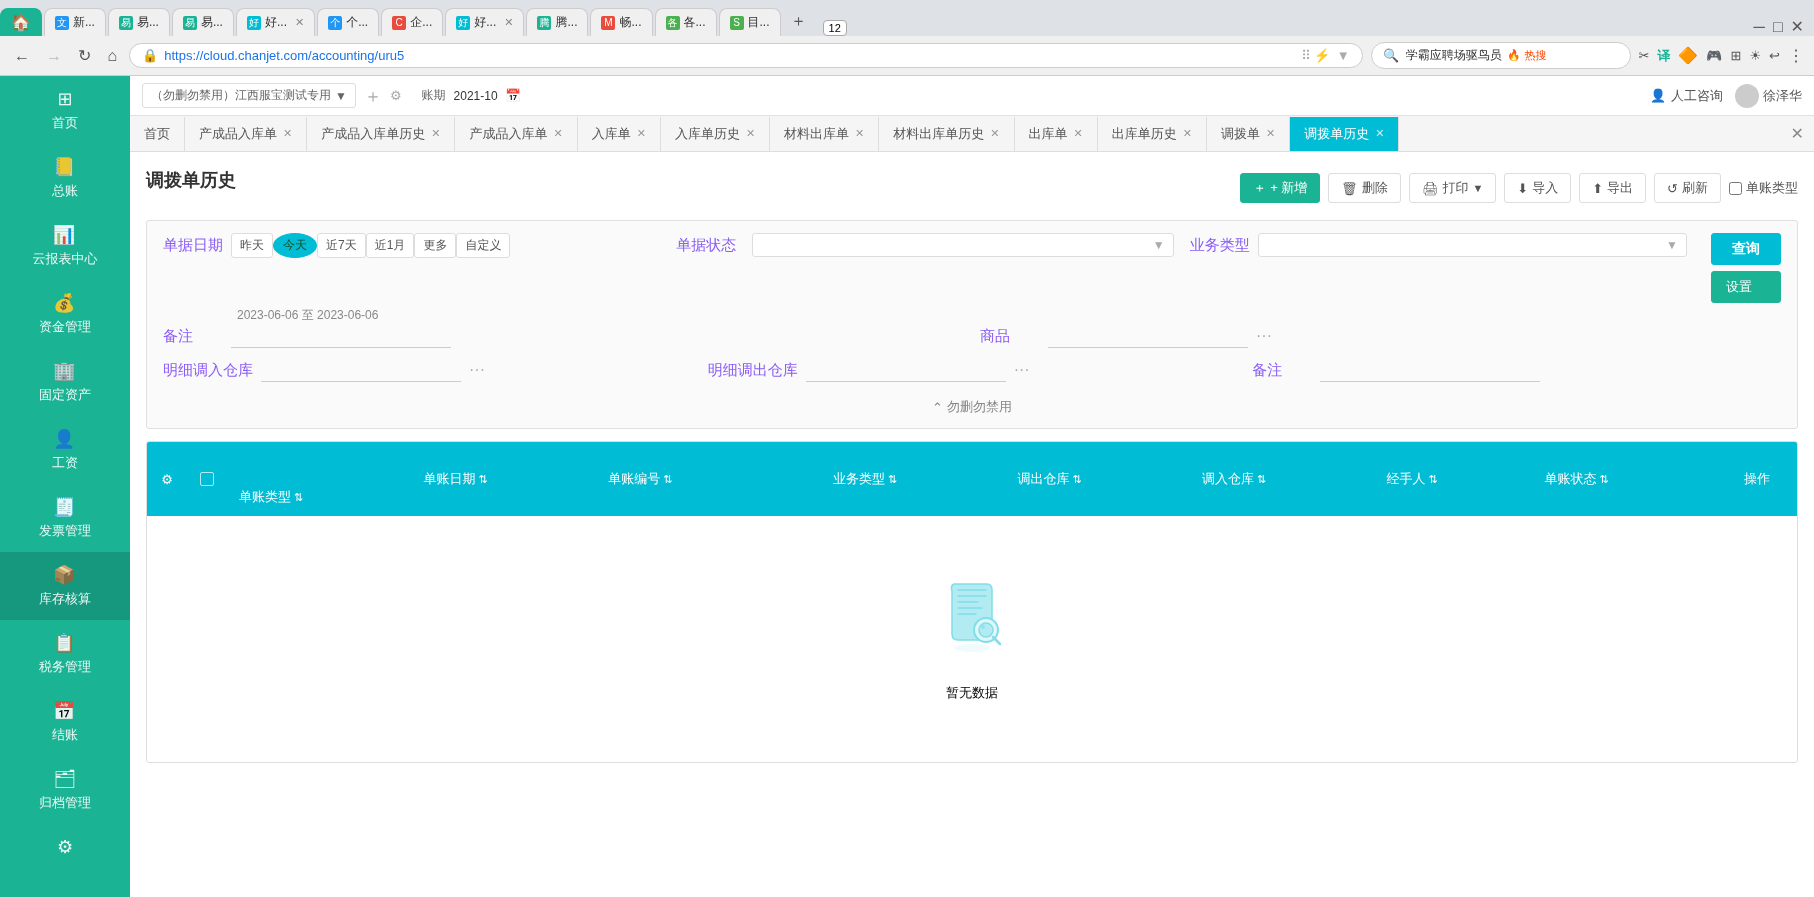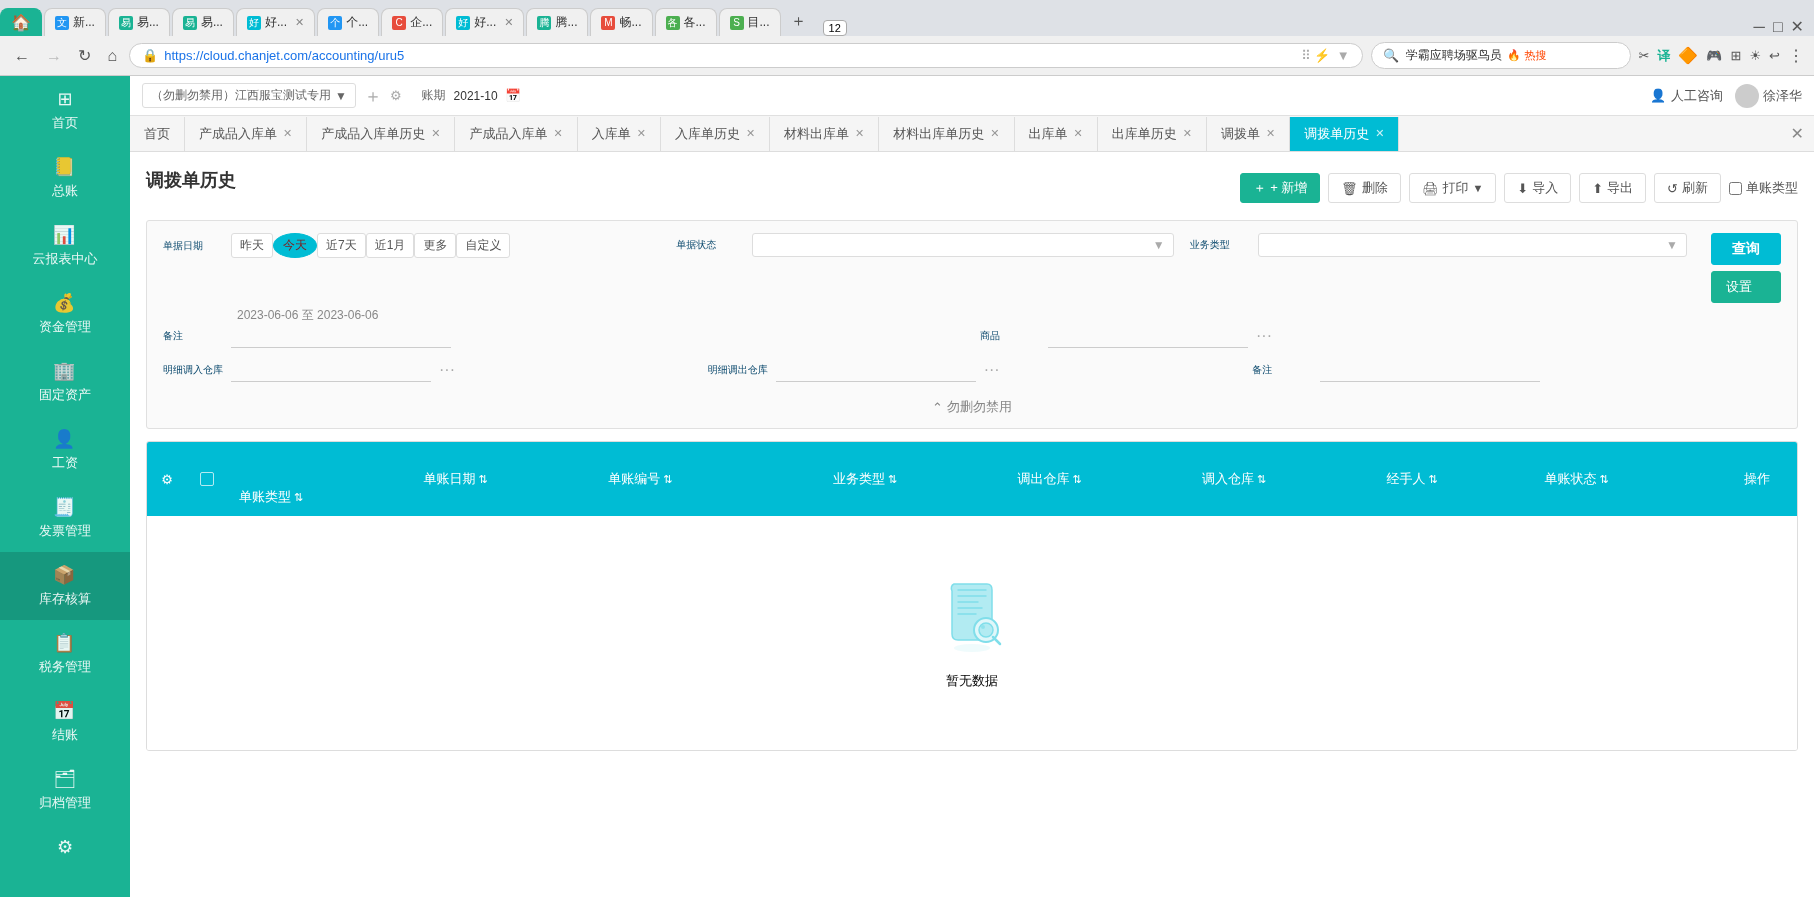--- a/index.html
+++ b/index.html
@@ -55,28 +55,28 @@
     .btn-primary { background: #1ab394; color: #fff; border-color: #1ab394; }
     .btn-query { background: #00bcd4; color: #fff; border-color: #00bcd4; font-size: 14px; font-weight: bold; padding: 6px 20px; }
     .btn-settings { background: #1ab394; color: #fff; border-color: #1ab394; padding: 6px 14px; }
     .display-toggle { display: flex; align-items: center; gap: 4px; font-size: 13px; color: #555; }
 
     
     .filter-section { border: 1px solid #e0e0e0; border-radius: 3px; padding: 12px 16px; margin-bottom: 12px; background: #fafafa; }
     .filter-row { display: flex; align-items: flex-start; gap: 16px; margin-bottom: 10px; }
     .filter-row:last-child { margin-bottom: 0; }
     .filter-field { display: flex; align-items: center; gap: 8px; flex: 1; }
-    .filter-label { font-size: 10px; color: #0c4a6e; white-space: nowrap; min-width: 60px; }
+    .filter-label { font-size: 15px; color: #8b5cf6; white-space: nowrap; min-width: 60px; }
     .filter-input { border: none; border-bottom: 1px solid #ccc; padding: 4px 0; font-size: 13px; flex: 1; outline: none; background: transparent; }
     .filter-select { display: flex; align-items: center; border: 1px solid #ddd; border-radius: 3px; padding: 4px 8px; background: #fff; flex: 1; cursor: pointer; }
     .filter-select-text { flex: 1; font-size: 13px; color: #999; }
     .filter-select-arrow { color: #aaa; font-size: 12px; }
     .date-filter { display: flex; align-items: center; }
     .date-btn { padding: 3px 8px; border: 1px solid #ddd; border-radius: 3px; cursor: pointer; font-size: 12px; color: #555; background: #fff; }
-    .date-btn.active { background: #00bcd4; color: #7f1d1d; border-color: #00bcd4; border-radius: 50%; padding: 3px 9px; }
+    .date-btn.active { background: #00bcd4; color: #14532d; border-color: #00bcd4; border-radius: 50%; padding: 3px 9px; }
     .date-range { font-size: 12px; color: #888; }
     .filter-dots { font-size: 16px; color: #aaa; cursor: pointer; }
     .filter-footer { display: flex; justify-content: center; padding: 6px 0 0 0; }
     .collapse-btn { display: flex; align-items: center; gap: 4px; font-size: 13px; color: #888; cursor: pointer; }
 
     
     .table-container { border: 1px solid #ddd; border-radius: 3px; overflow: hidden; }
     .table-header { display: flex; align-items: center; background: #00bcd4; color: #fff; }
     .th { padding: 10px 12px; font-size: 13px; display: flex; align-items: center; gap: 3px; cursor: pointer; white-space: nowrap; }
     .th .sort-icon { font-size: 11px; }
@@ -86,21 +86,21 @@
     .th-date { flex: 1.2; }
     .th-number { flex: 1.5; }
     .th-biz-type { flex: 1.2; }
     .th-out-wh { flex: 1.2; }
     .th-in-wh { flex: 1.2; }
     .th-handler { flex: 1; }
     .th-status { flex: 1.2; }
     .th-action { width: 80px; justify-content: center; }
     .checkbox { width: 14px; height: 14px; border: 1px solid rgba(255,255,255,0.7); cursor: pointer; border-radius: 2px; }
     .table-body { min-height: 200px; display: flex; flex-direction: column; align-items: center; justify-content: center; background: #fff; }
-    .empty-state { display: flex; flex-direction: column; align-items: center; padding: 60px 0; gap: 16px; }
+    .empty-state { display: flex; flex-direction: column; align-items: center; padding: 60px 0; gap: 28px; }
     .empty-icon { width: 80px; height: 80px; }
 
     
     .page-tabs::-webkit-scrollbar { height: 0; }
   </style>
 </head>
 <body>
 
 <div class="browser-chrome">
 

